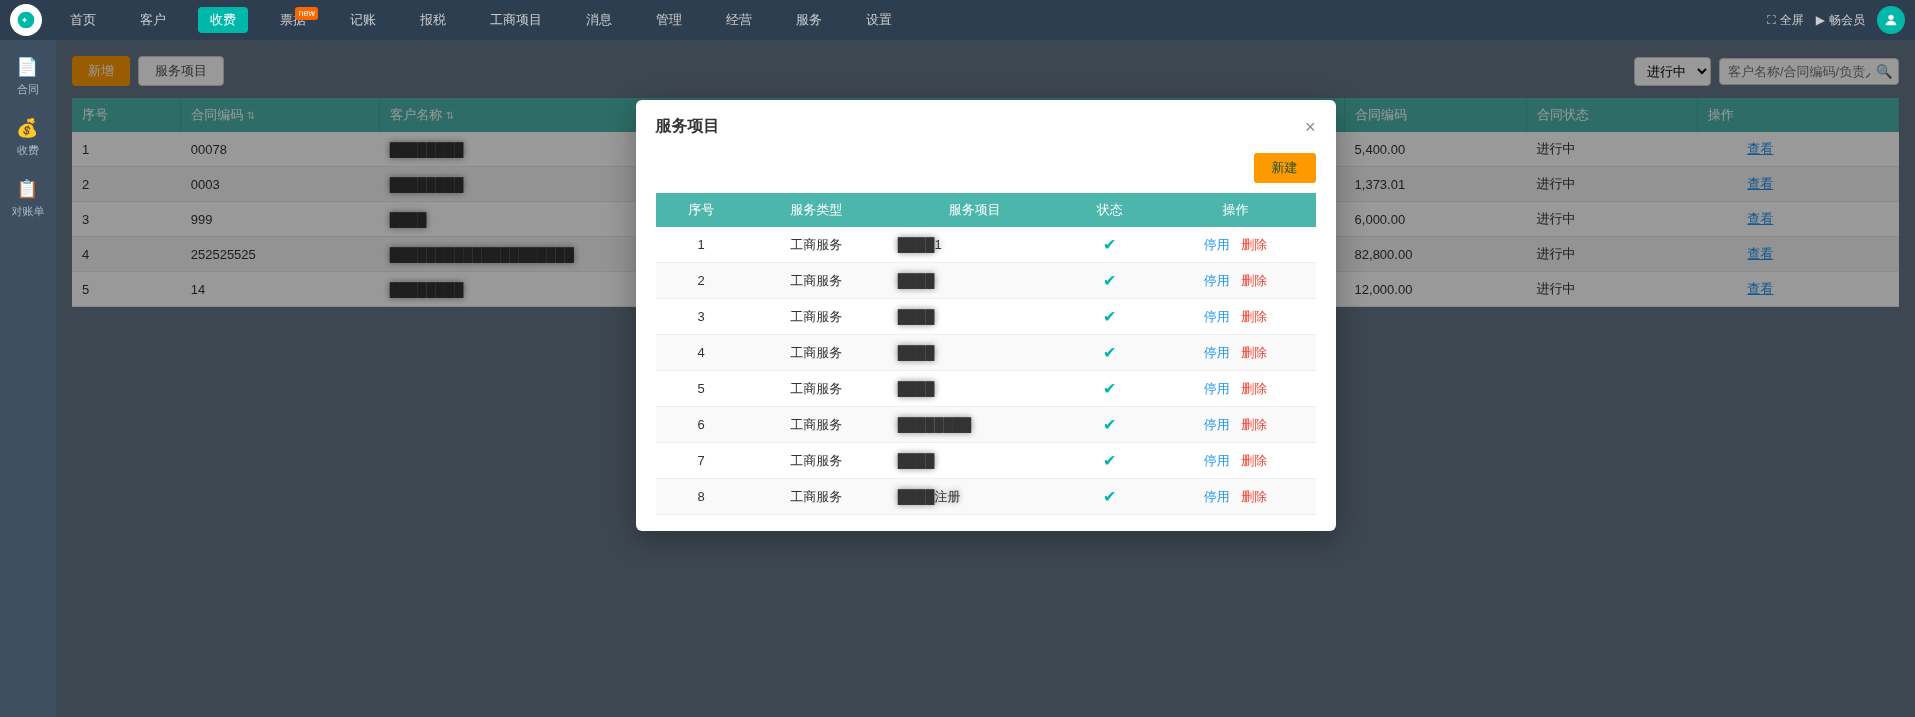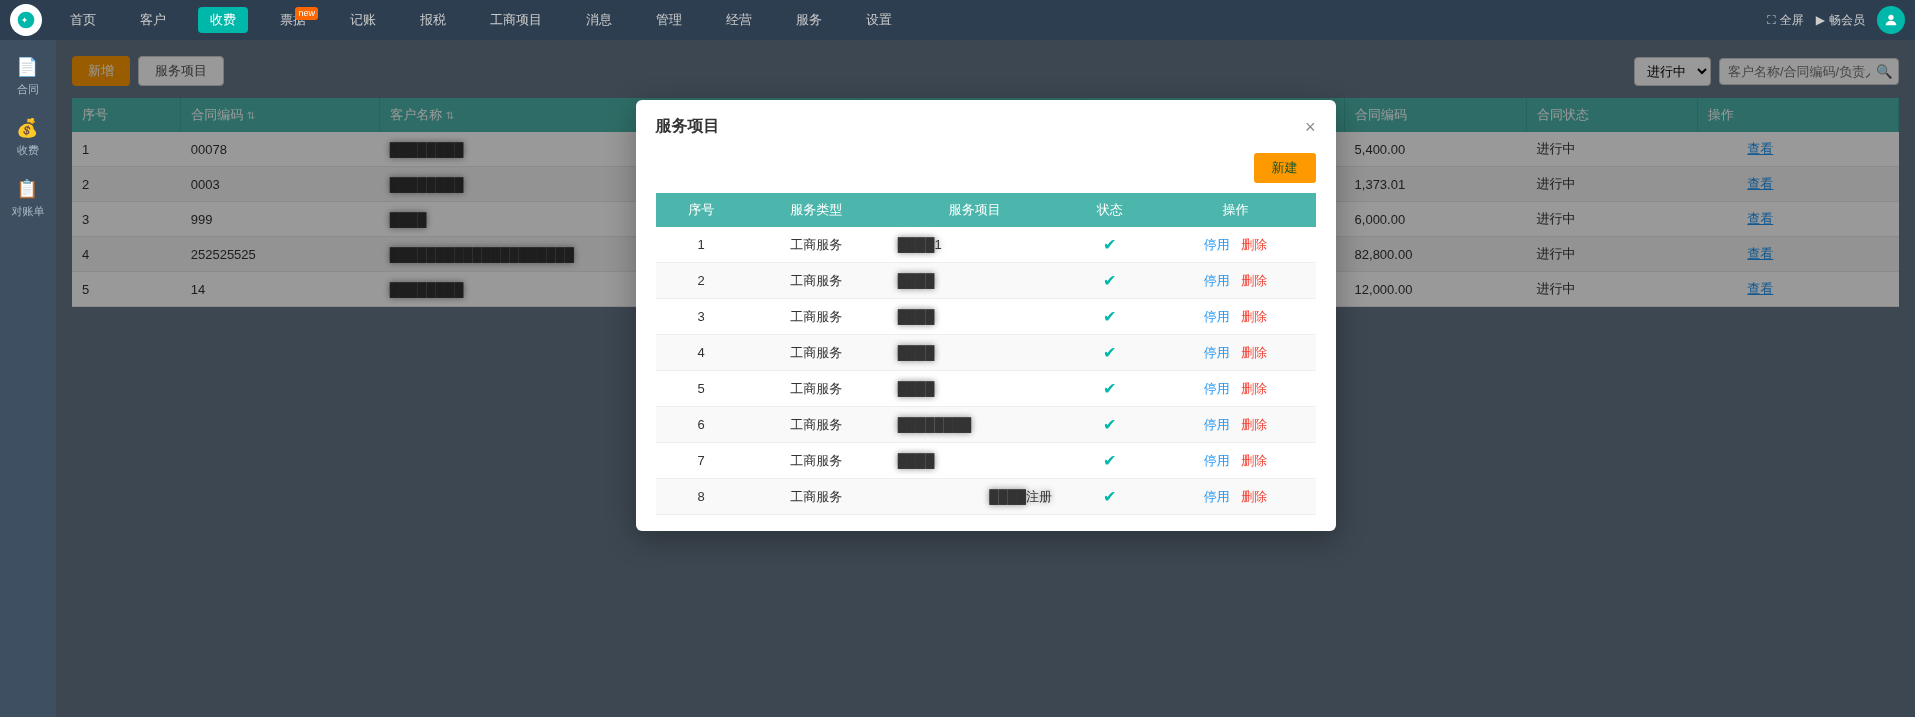--- a/index.html
+++ b/index.html
@@ -389,21 +389,21 @@
     <td class="blurred" style="text-align:left">████</td>
     <td><span class="check-icon">✔</span></td>
     <td>
       <span class="action-stop">停用</span>
       <span class="action-delete">删除</span>
     </td>
   </tr>
                   <tr>
     <td>8</td>
     <td>工商服务</td>
-    <td class="blurred" style="text-align:right">████注册</td>
+    <td class="blurred" style="text-align:left">████注册</td>
     <td><span class="check-icon">✔</span></td>
     <td>
       <span class="action-stop">停用</span>
       <span class="action-delete">删除</span>
     </td>
   </tr>
                 </tbody>
             </table>
           </div>
         </div>

